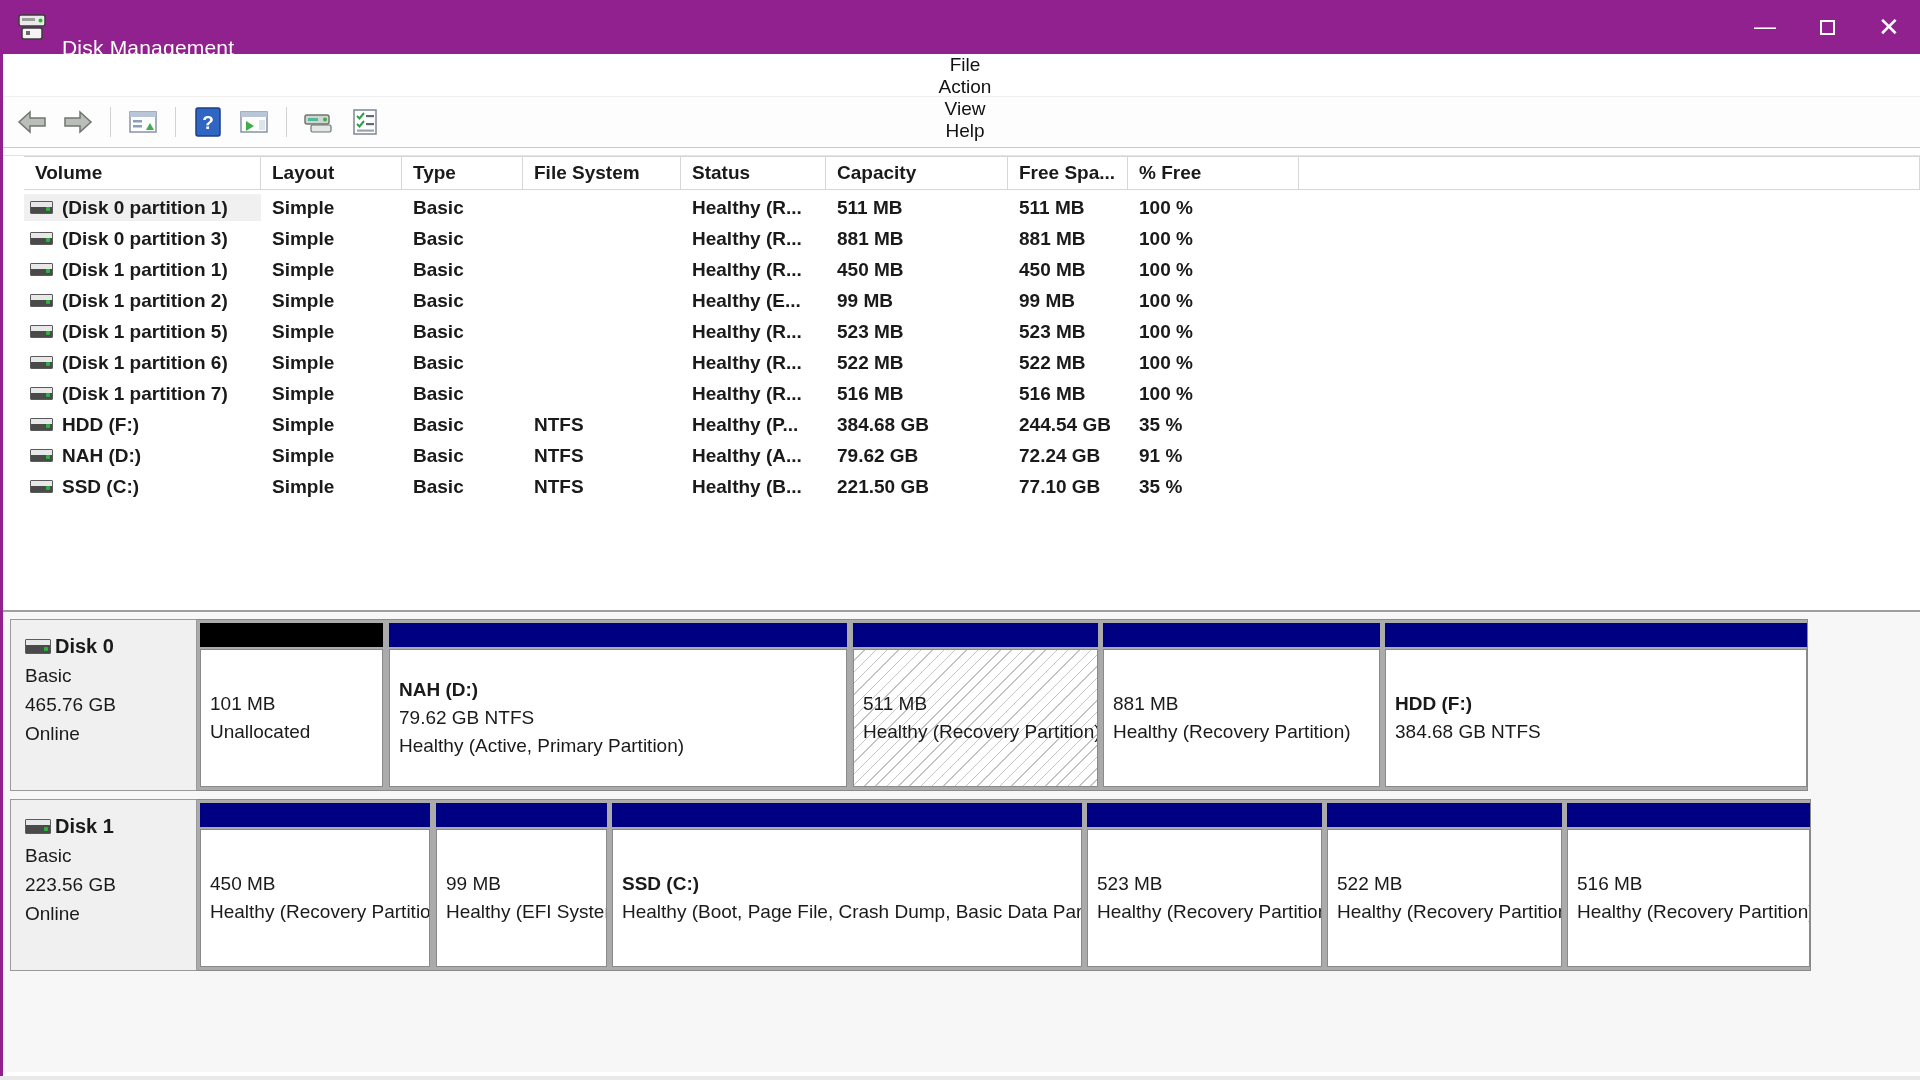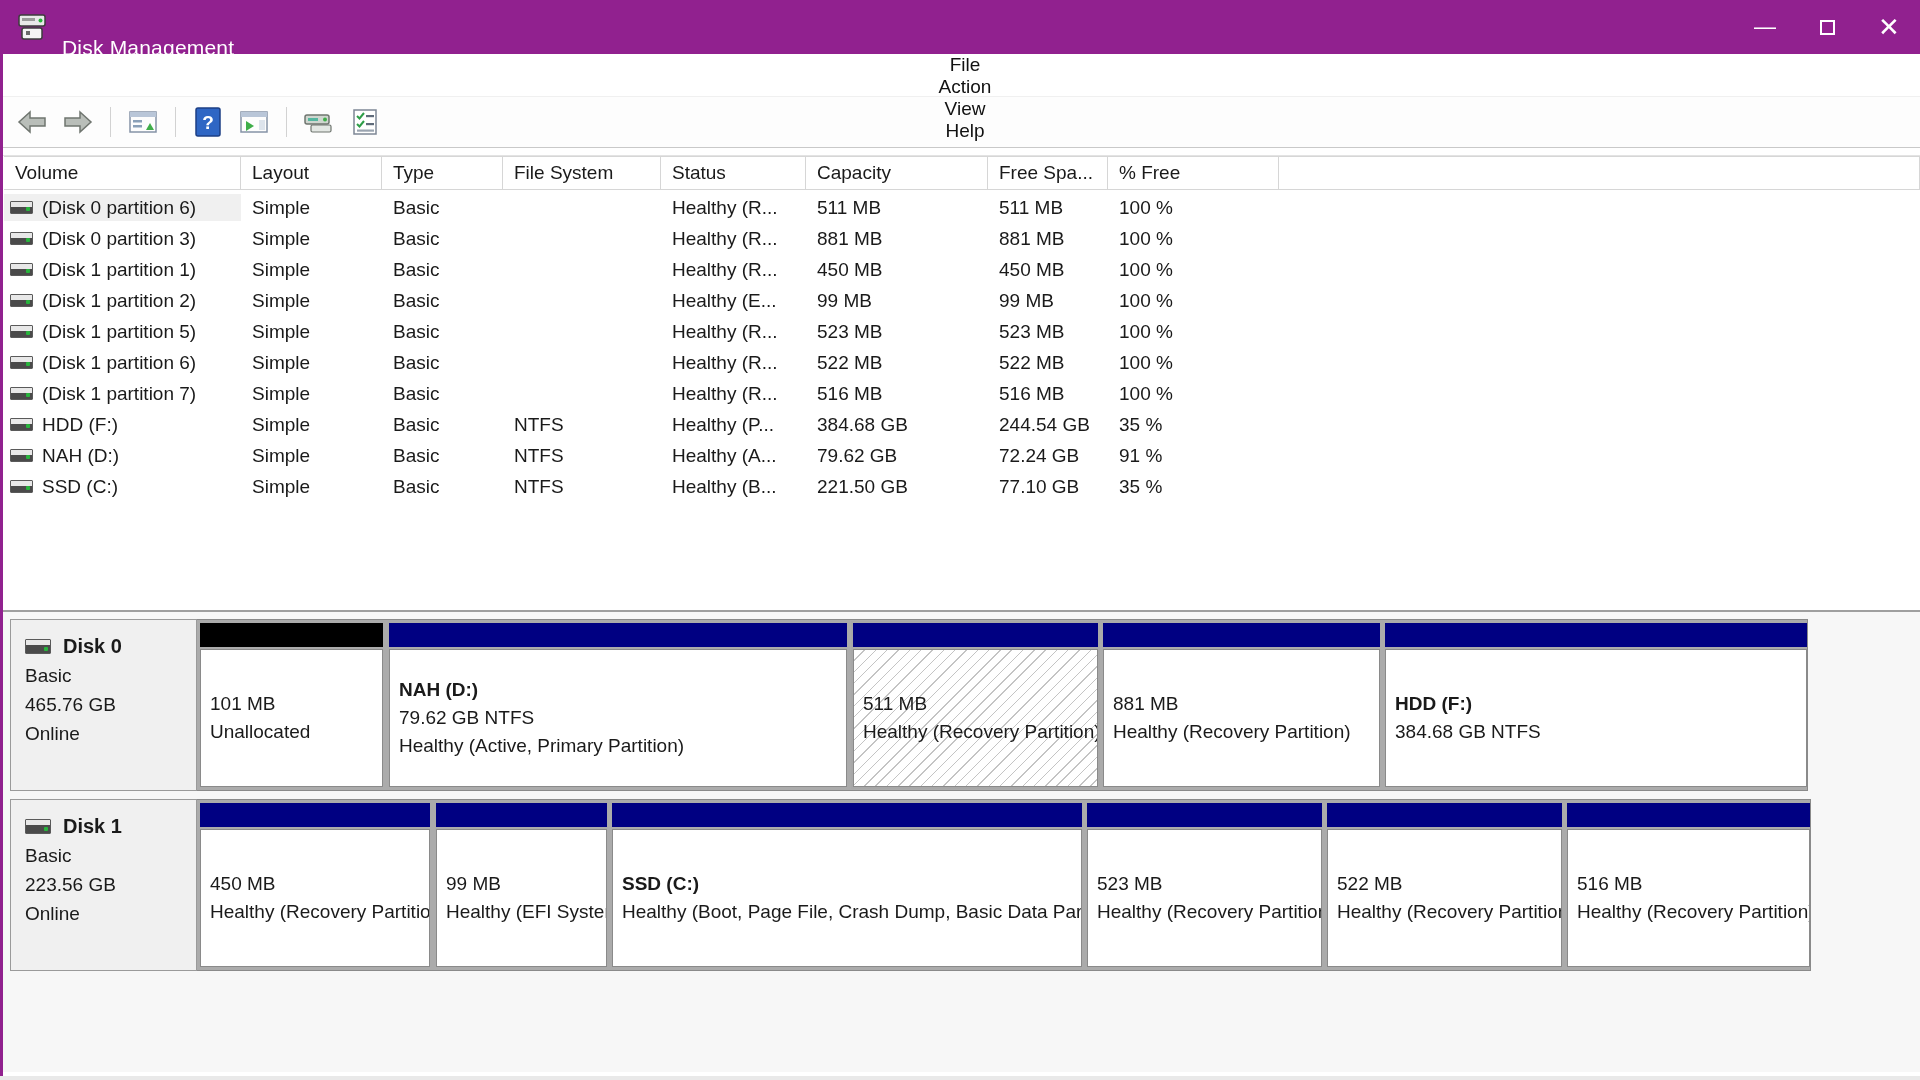--- a/index.html
+++ b/index.html
@@ -36,21 +36,21 @@
     border-bottom:1px solid #c9c9c9; padding-left:14px; gap:10px;
   }
   .tbtn { width:36px; height:34px; display:flex; align-items:center; justify-content:center; }
   .tsep { width:1px; height:30px; background:#d2d2d2; margin:0 4px; }
 
   
   .listview { background:#fff; }
   .grid-row {
     display:grid;
     grid-template-columns:237px 141px 121px 158px 145px 182px 120px 171px auto;
-    align-items:center; height:31px; padding-left:4px;
+    align-items:center; height:31px; padding-left:24px;font-weight:bold;
   }
   .lv-header { height:34px; margin-top:7px; border-top:1px solid #e3e3e3; }
   .lv-header .hcell {
     height:34px; display:flex; align-items:center; padding-left:11px;
     font-size:19px; border-right:1px solid #d6d6d6;
     border-top:1px solid #d6d6d6; border-bottom:1px solid #d6d6d6;
     background:#ffffff; white-space:nowrap; overflow:hidden;
   }
   .cell { font-size:19px; padding-left:11px; white-space:nowrap; overflow:hidden; }
   .vol-cell { display:flex; align-items:center; gap:9px; padding-left:6px; height:27px; }
@@ -65,21 +65,21 @@
   
   .lv-space { height:108px; background:#fff; }
   .splitter { height:2px; background:#9f9f9f; }
   .graphical { background:#f7f7f7; height:460px; padding-top:7px; }
 
   .disk-band { display:flex; margin-left:10px; height:172px; margin-bottom:8px; }
   .disk-label {
     width:187px; background:#f0f0f0; border:1px solid #9a9a9a;
     padding:12px 0 0 14px; font-size:19px; line-height:29px;
   }
-  .disk-label .dname { display:flex; align-items:center; gap:12px; font-weight:bold; font-size:20px; }
+  .disk-label .dname { display:flex; align-items:center; gap:4px; font-weight:bold; font-size:20px; }
   .disk-label .drive-ico { width:26px; height:15px; }
   .strip { background:#ababab; border:1px solid #8a8a8a; border-left:none;
     display:flex; align-items:stretch; padding:3px 0 3px 3px; }
   .part { display:flex; flex-direction:column; }
   .part .bar { height:24px; background:#000082; margin-bottom:2px; }
   .part.unalloc .bar { background:#000000; }
   .part .pbody {
     flex:1; background:#ffffff; border:1px solid #8a8a8a;
     display:flex; flex-direction:column; justify-content:center;
     padding-left:9px; font-size:19px; line-height:28px;
@@ -200,21 +200,21 @@
       <div class="hcell">Capacity</div>
       <div class="hcell">Free Spa...</div>
       <div class="hcell">% Free</div>
       <div class="hcell"></div>
     </div>
 
     <div class="lv-body">
       <div class="grid-row row-0">
         <div class="cell vol-cell">
             <span class="drive-ico"></span>
-            <span>(Disk 0 partition 6)</span>
+            <span>(Disk 0 partition 1)</span>
           </div>
         <div class="cell">Simple</div>
         <div class="cell">Basic</div>
         <div class="cell"></div>
         <div class="cell">Healthy (R...</div>
         <div class="cell">511 MB</div>
         <div class="cell">511 MB</div>
         <div class="cell">100 %</div>
           <div></div>
       </div>

